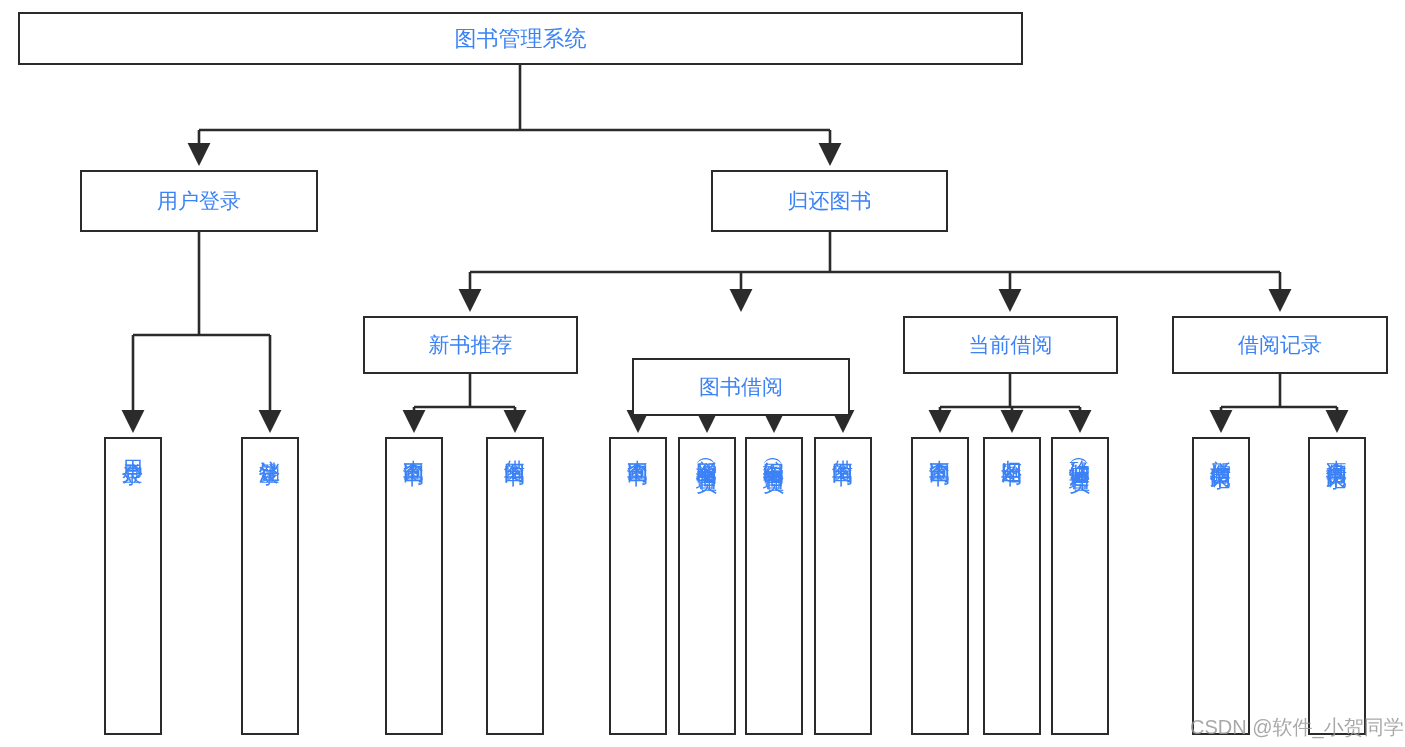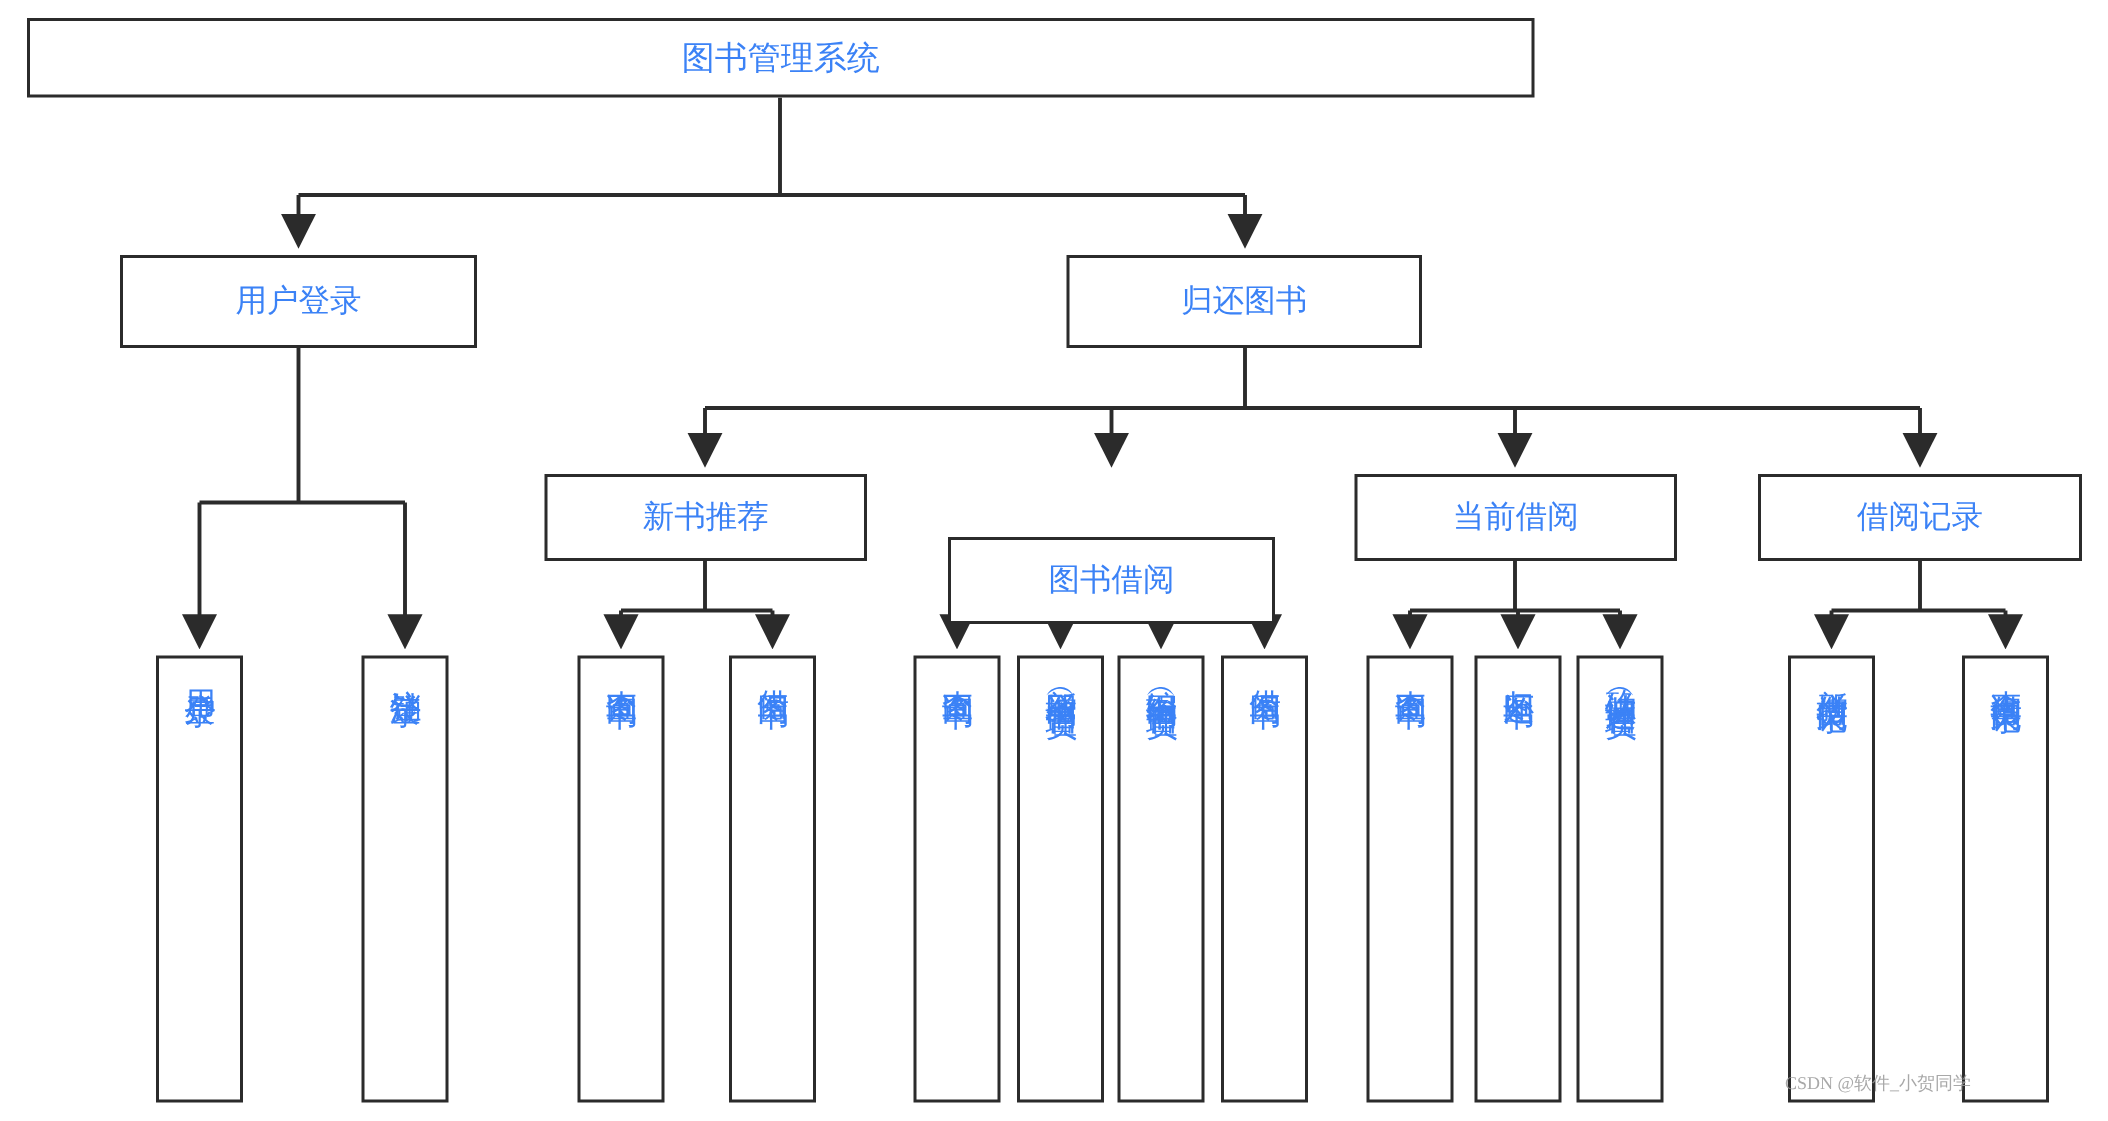--- a/index.html
+++ b/index.html
@@ -58,24 +58,24 @@
     writing-mode: vertical-rl;
     text-orientation: upright;
     font-size: 21px;
     letter-spacing: 2px;
     line-height: 1;
     white-space: nowrap;
   }
   .watermark {
     position: absolute;
     color: #9a9a9a;
-    font-size: 12px;
+    font-size: 20px;
     white-space: nowrap;
     opacity: 0.85;
-    font-family: Liberation Serif, serif;
+    font-family: Liberation Sans, sans-serif;
   }
 </style>
 </head>
 <body>
 
 <div id="diagram-root">
 
   <svg class="connectors" viewBox="0 0 1405 747" xmlns="http://www.w3.org/2000/svg">
     <defs>
       <marker id="arrow" viewBox="0 0 12 12" refX="10" refY="6" markerWidth="9" markerHeight="9" orient="auto-start-reverse">

